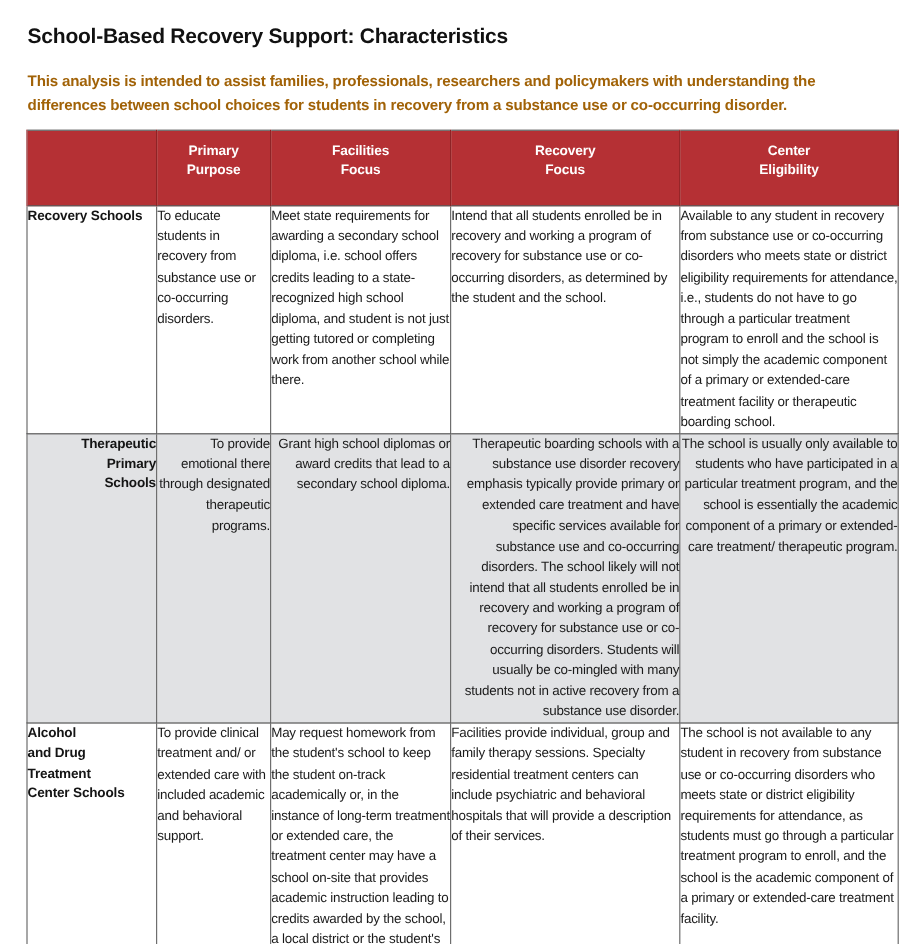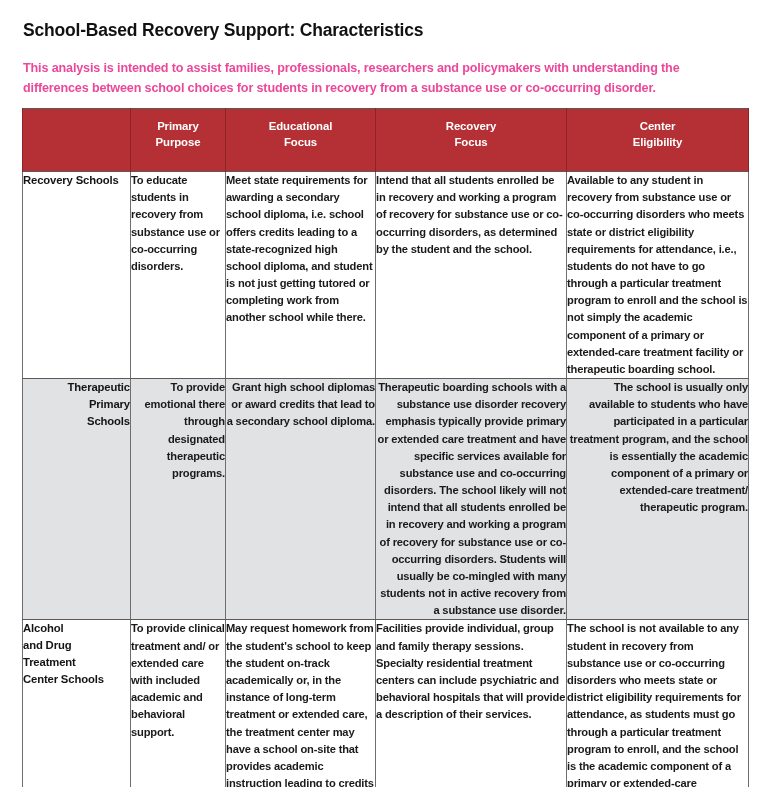--- a/index.html
+++ b/index.html
@@ -36,21 +36,21 @@
   }
 
   .doc-intro {
     position: absolute;
     left: 23px;
     top: 45px;
     width: 714px;
     font-size: 12.6px;
     font-weight: 600;
     line-height: 1.62;
-    color: #ec4899;
+    color: #a16207;
     letter-spacing: -0.15px;
   }
 
   .table-wrap {
     position: absolute;
     left: 22px;
     top: 108px;
     width: 726px;
   }
 
@@ -112,21 +112,21 @@
     color: #141414;
   }
   td.rowlabel .label-line { display: block; }
 
   td.cell {
     font-size: 11.15px;
     line-height: 1.54;
     padding: 11px 10px 14px 9px;
     letter-spacing: -0.17px;
     color: #1a1a1a;
-    font-weight: 700;
+    font-weight: 400;
   }
 </style>
 </head>
 <body>
 
 <div class="page">
 
   <h1 class="doc-title">School-Based Recovery Support: Characteristics</h1>
 
   <p class="doc-intro">This analysis is intended to assist families, professionals, researchers and policymakers with understanding the differences between school choices for students in recovery from a substance use or co-occurring disorder.</p>
@@ -145,21 +145,21 @@
         <tr class="header-row">
           <th class="corner">
             <span class="hdr-line"></span>
             <span class="hdr-line"></span>
           </th>
           <th>
             <span class="hdr-line">Primary</span>
             <span class="hdr-line">Purpose</span>
           </th>
           <th>
-            <span class="hdr-line">Educational</span>
+            <span class="hdr-line">Facilities</span>
             <span class="hdr-line">Focus</span>
           </th>
           <th>
             <span class="hdr-line">Recovery</span>
             <span class="hdr-line">Focus</span>
           </th>
           <th>
             <span class="hdr-line">Center</span>
             <span class="hdr-line">Eligibility</span>
           </th>

